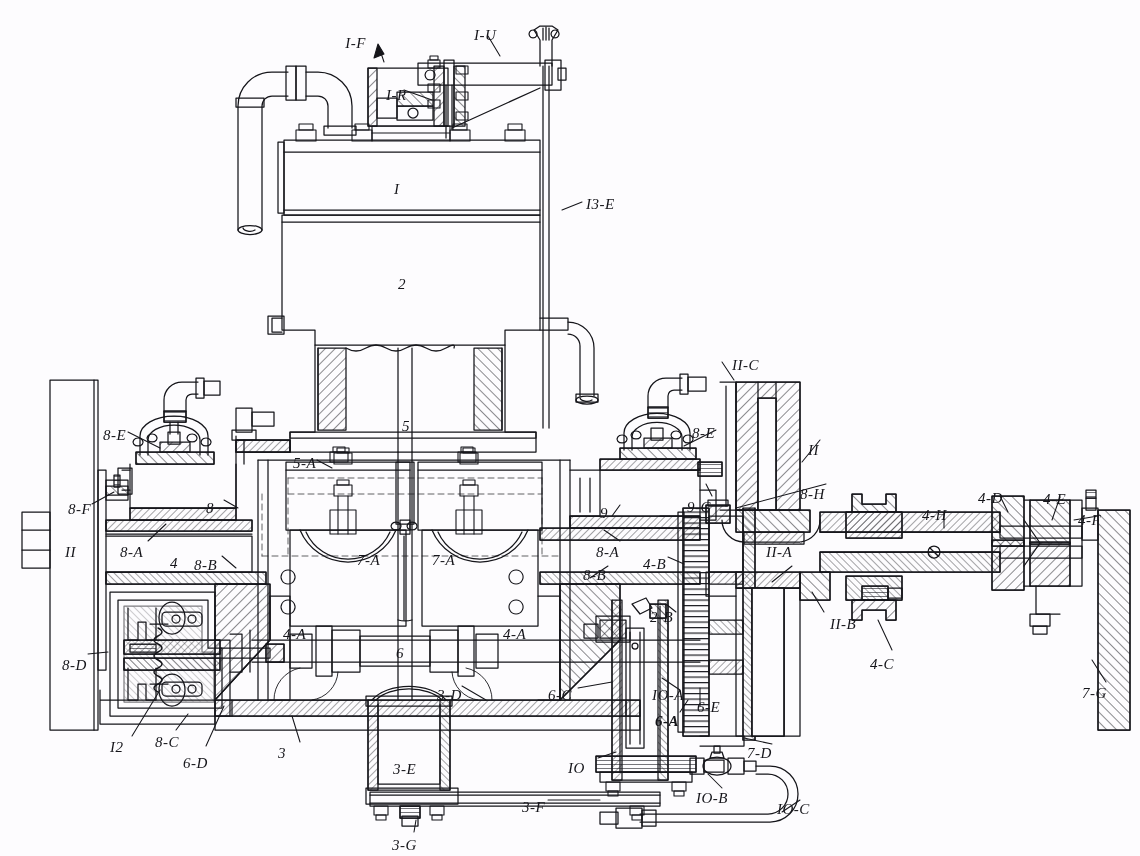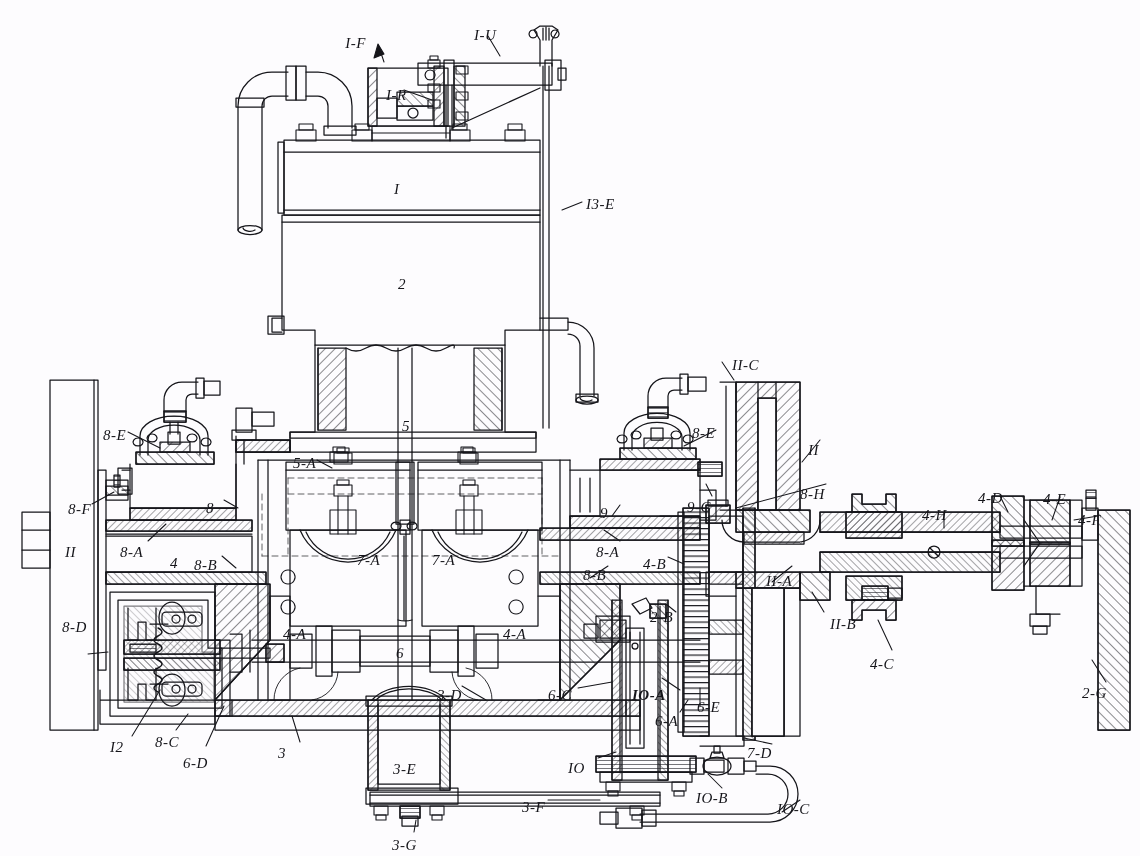--- a/index.html
+++ b/index.html
@@ -613,52 +613,52 @@
       <div class="lbl" style="left: 402px; top: 419px;">5</div>
       <div class="lbl" style="left: 293px; top: 456px;">5-A</div>
       <div class="lbl" style="left: 103px; top: 428px;">8-E</div>
       <div class="lbl" style="left: 692px; top: 426px;">8-E</div>
       <div class="lbl" style="left: 68px; top: 502px;">8-F</div>
       <div class="lbl" style="left: 206px; top: 501px;">8</div>
       <div class="lbl" style="left: 120px; top: 545px;">8-A</div>
       <div class="lbl" style="left: 596px; top: 545px;">8-A</div>
       <div class="lbl" style="left: 194px; top: 558px;">8-B</div>
       <div class="lbl" style="left: 583px; top: 568px;">8-B</div>
-      <div class="lbl" style="left: 62px; top: 620px;">8-D</div>
+      <div class="lbl" style="left: 62px; top: 658px;">8-D</div>
       <div class="lbl" style="left: 155px; top: 735px;">8-C</div>
       <div class="lbl" style="left: 800px; top: 487px;">8-H</div>
       <div class="lbl" style="left: 65px; top: 545px;">II</div>
       <div class="lbl" style="left: 732px; top: 358px;">II-C</div>
       <div class="lbl" style="left: 808px; top: 443px;">II</div>
-      <div class="lbl" style="left: 766px; top: 574px; text-align: right;">II-A</div>
+      <div class="lbl" style="left: 766px; top: 545px; text-align: right;">II-A</div>
       <div class="lbl" style="left: 830px; top: 617px;">II-B</div>
       <div class="lbl" style="left: 110px; top: 740px; font-style: italic;">I2</div>
       <div class="lbl" style="left: 170px; top: 556px;">4</div>
       <div class="lbl" style="left: 283px; top: 627px;">4-A</div>
       <div class="lbl" style="left: 503px; top: 627px;">4-A</div>
       <div class="lbl" style="left: 643px; top: 557px;">4-B</div>
       <div class="lbl" style="left: 870px; top: 657px;">4-C</div>
       <div class="lbl" style="left: 978px; top: 491px;">4-D</div>
       <div class="lbl" style="left: 1043px; top: 492px;">4-E</div>
       <div class="lbl" style="left: 1078px; top: 513px;">4-F</div>
-      <div class="lbl" style="left: 1082px; top: 686px;">2-G</div>
+      <div class="lbl" style="left: 1082px; top: 686px;">7-G</div>
       <div class="lbl" style="left: 922px; top: 508px;">4-H</div>
       <div class="lbl" style="left: 357px; top: 553px;">7-A</div>
       <div class="lbl" style="left: 432px; top: 553px;">7-A</div>
       <div class="lbl" style="left: 600px; top: 506px;">9</div>
       <div class="lbl" style="left: 687px; top: 500px;">9-C</div>
       <div class="lbl" style="left: 747px; top: 746px;">7-D</div>
       <div class="lbl" style="left: 396px; top: 646px;">6</div>
-      <div class="lbl" style="left: 655px; top: 714px;">6-A</div>
+      <div class="lbl" style="left: 655px; top: 714px; font-weight: bold;">6-A</div>
       <div class="lbl" style="left: 650px; top: 610px;">2-B</div>
       <div class="lbl" style="left: 548px; top: 688px;">6-C</div>
       <div class="lbl" style="left: 183px; top: 750px; margin-top: 6px;">6-D</div>
       <div class="lbl" style="left: 697px; top: 700px;">6-E</div>
       <div class="lbl" style="left: 568px; top: 761px;">IO</div>
-      <div class="lbl" style="left: 632px; top: 688px; font-weight: bold;">IO-A</div>
+      <div class="lbl" style="left: 652px; top: 688px;">IO-A</div>
       <div class="lbl" style="left: 696px; top: 791px;">IO-B</div>
       <div class="lbl" style="left: 777px; top: 802px;">IO-C</div>
       <div class="lbl" style="left: 278px; top: 746px;">3</div>
       <div class="lbl" style="left: 437px; top: 688px;">3-D</div>
       <div class="lbl" style="left: 393px; top: 762px;">3-E</div>
       <div class="lbl" style="left: 522px; top: 800px;">3-F</div>
       <div class="lbl" style="left: 392px; top: 838px;">3-G</div>
     </div>
 
 </div>

